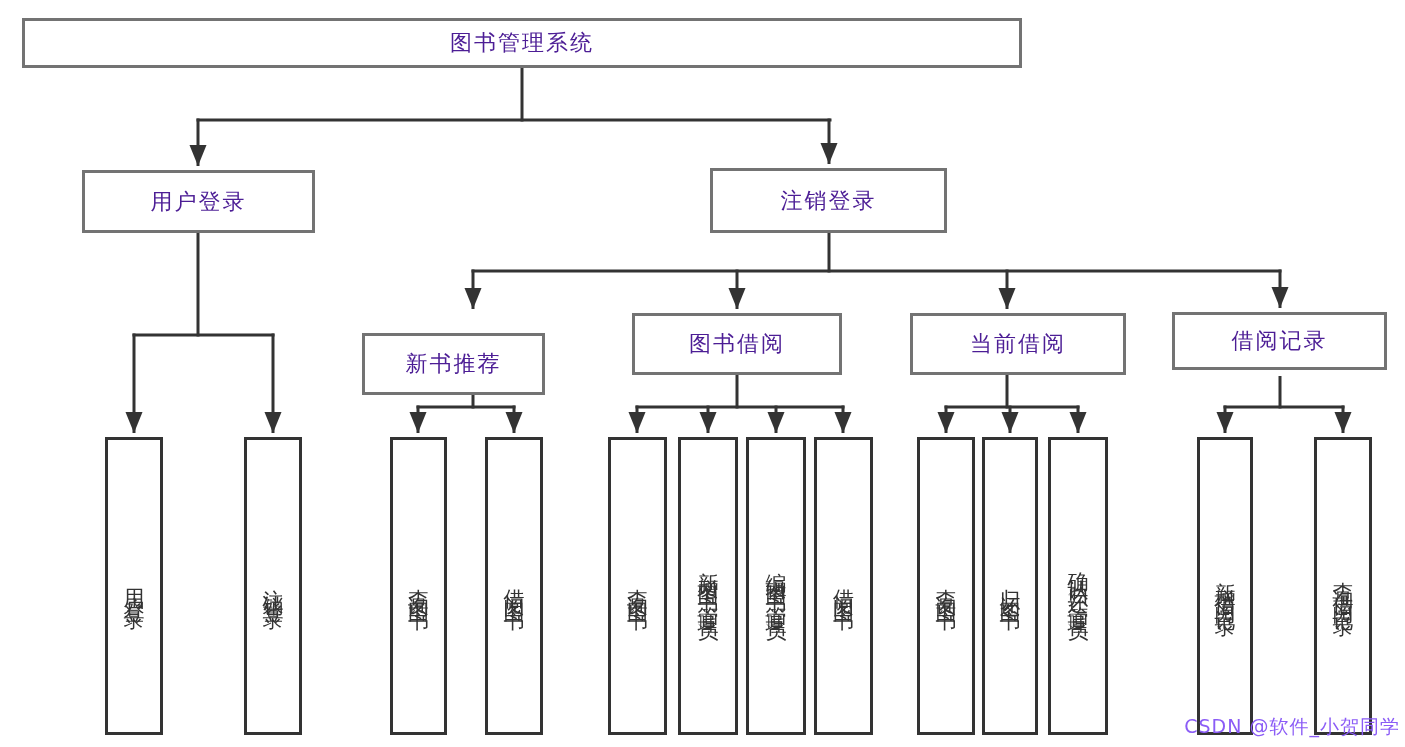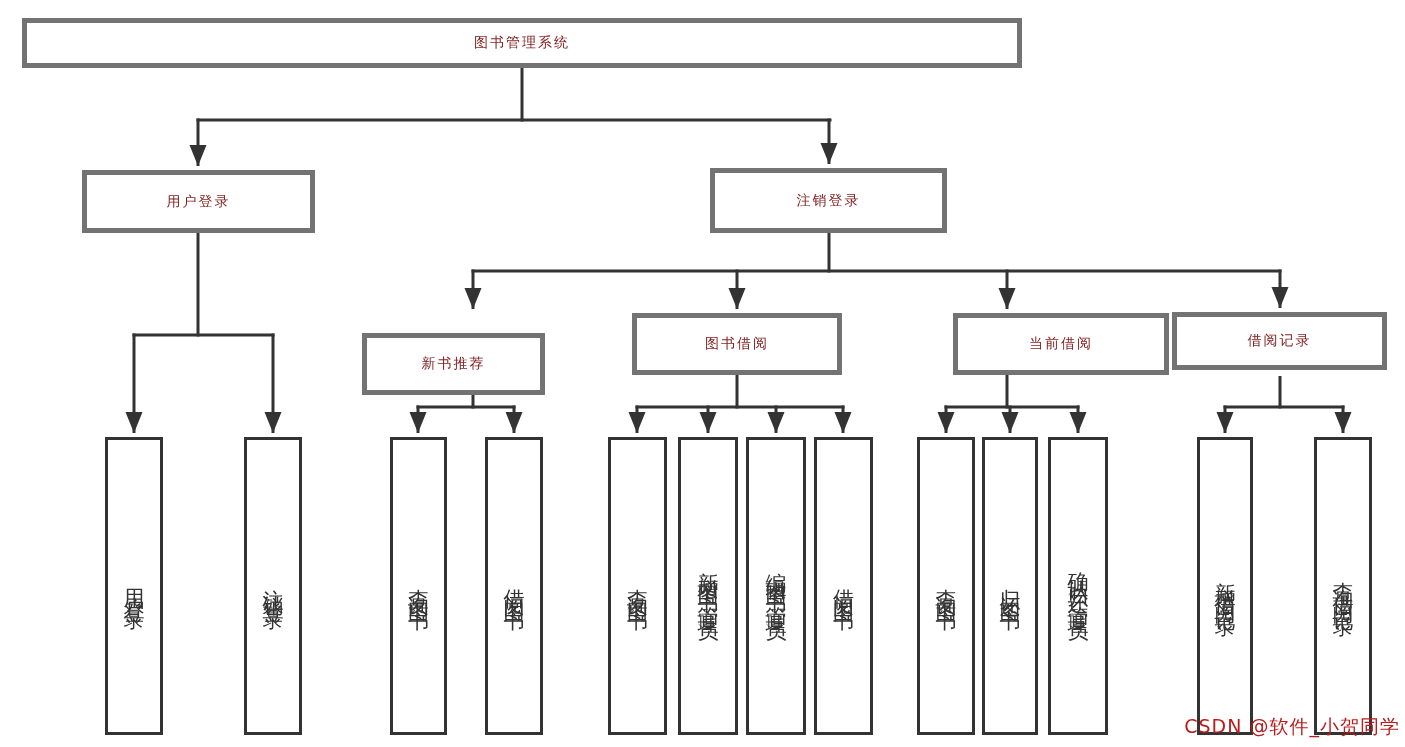--- a/index.html
+++ b/index.html
@@ -6,59 +6,59 @@
   #canvas{
     position:relative;
     width:1405px;height:747px;
     background:#ffffff;
     font-family:"DejaVu Sans","Liberation Sans",sans-serif;
     overflow:hidden;
   }
   #connectors{position:absolute;left:0;top:0;z-index:1;}
   .hbox{
     position:absolute;z-index:2;box-sizing:border-box;
-    border:5px solid #737373;background:#ffffff;
+    border:3px solid #737373;background:#ffffff;
     display:flex;align-items:center;justify-content:center;
-    font-size:14px;color:#7f1d1d;letter-spacing:2px;white-space:nowrap;
+    font-size:22px;color:#4c1d95;letter-spacing:2px;white-space:nowrap;
   }
   .leaf{
     position:absolute;z-index:2;box-sizing:border-box;
     top:437px;height:298px;
     border:3px solid #333333;background:#ffffff;
     display:flex;align-items:center;justify-content:center;
   }
   .leaf span{
     writing-mode:vertical-rl;text-orientation:mixed;
     font-size:21px;color:#333333;letter-spacing:7px;line-height:1.15;
   }
   
   #root-node  {left:22px;  top:18px;  width:1000px;height:50px;}
   #l2-login   {left:82px;  top:170px; width:233px; height:63px;}
   #l2-mgmt    {left:710px; top:168px; width:237px; height:65px;}
   #l3-newrec  {left:362px; top:313px; width:183px; height:62px;margin-top:20px;}
   #l3-borrow  {left:632px; top:313px; width:210px; height:62px;}
-  #l3-current {left:953px; top:313px; width:216px; height:62px;text-align:center;}
+  #l3-current {left:910px; top:313px; width:216px; height:62px;text-align:center;}
   #l3-records {left:1172px;top:312px; width:215px; height:58px;}
   
   #leaf-a1{left:105px; width:58px;}
   #leaf-a2{left:244px; width:58px;}
   #leaf-b1{left:390px; width:57px;}
   #leaf-b2{left:485px; width:58px;}
   #leaf-c1{left:608px; width:59px;}
   #leaf-c2{left:678px; width:60px;}
   #leaf-c3{left:746px; width:60px;}
   #leaf-c4{left:814px; width:59px;}
   #leaf-d1{left:917px; width:58px;}
   #leaf-d2{left:982px; width:56px;}
   #leaf-d3{left:1048px;width:60px;}
   #leaf-e1{left:1197px;width:56px;}
   #leaf-e2{left:1314px;width:58px;}
   #watermark{
     position:absolute;z-index:5;right:5px;bottom:7px;
-    font-size:19px;color:#b91c1c;letter-spacing:1px;
+    font-size:19px;color:#8b5cf6;letter-spacing:1px;
   }
 </style>
 </head>
 <body>
 
 <div id="canvas">
 
   <svg id="connectors" width="1405" height="747" viewBox="0 0 1405 747">
     <defs>
       <marker id="arrow" markerWidth="22" markerHeight="18" refX="21" refY="8.5" orient="auto" markerUnits="userSpaceOnUse">

